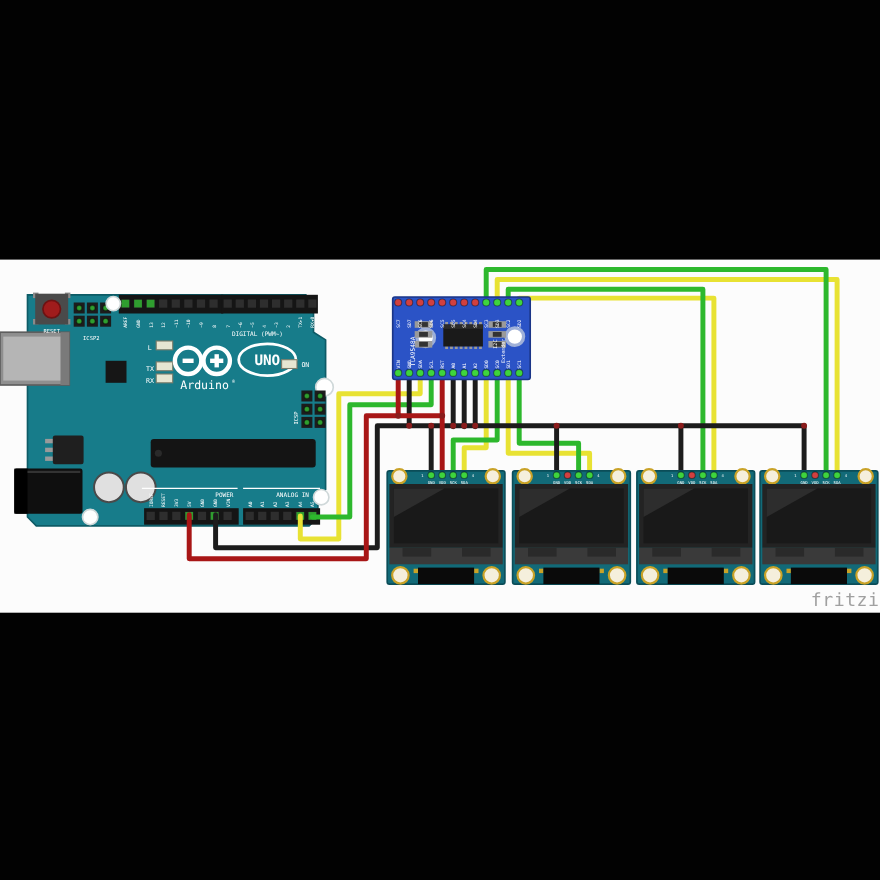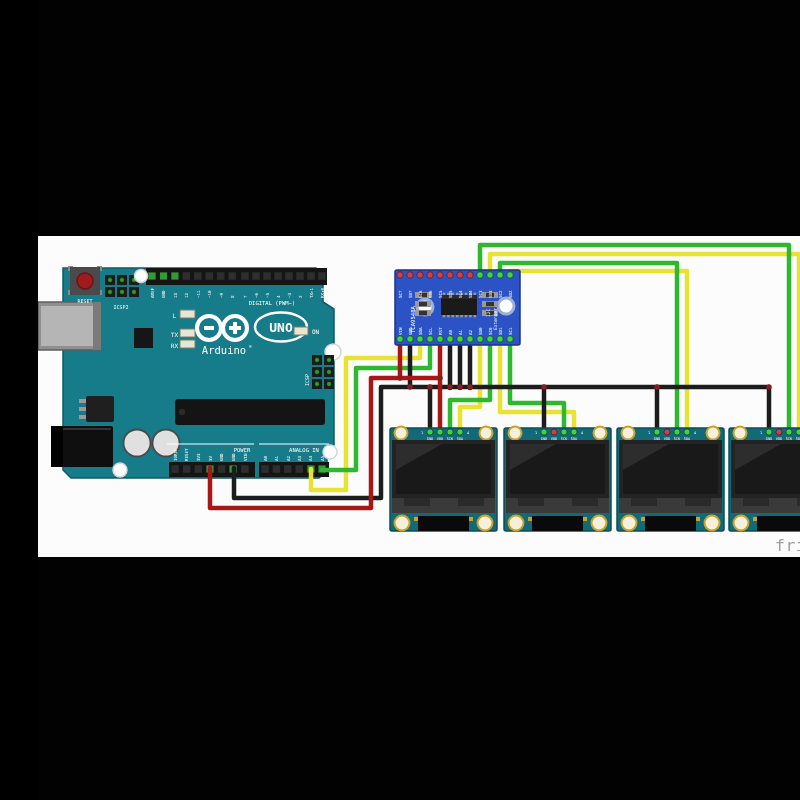--- a/index.html
+++ b/index.html
@@ -1,16 +1,16 @@
 <!DOCTYPE html>
 <html><head>
 <meta charset="utf-8">
 <style>
   html,body{margin:0;padding:0;background:#000;}
-  #frame{width:664px;height:800px;position:relative;background:#5eead4;margin-left:38px;}
+  #frame{width:664px;height:800px;position:relative;background:#5eead4;}
   svg{display:block;}
   svg text{font-family:"DejaVu Sans Mono", monospace;}
   .silk{fill:#fff;}
 </style>
 </head>
 <body>
 
 <div id="frame">
 <svg viewBox="0 0 800 800" width="800" height="800">
 

